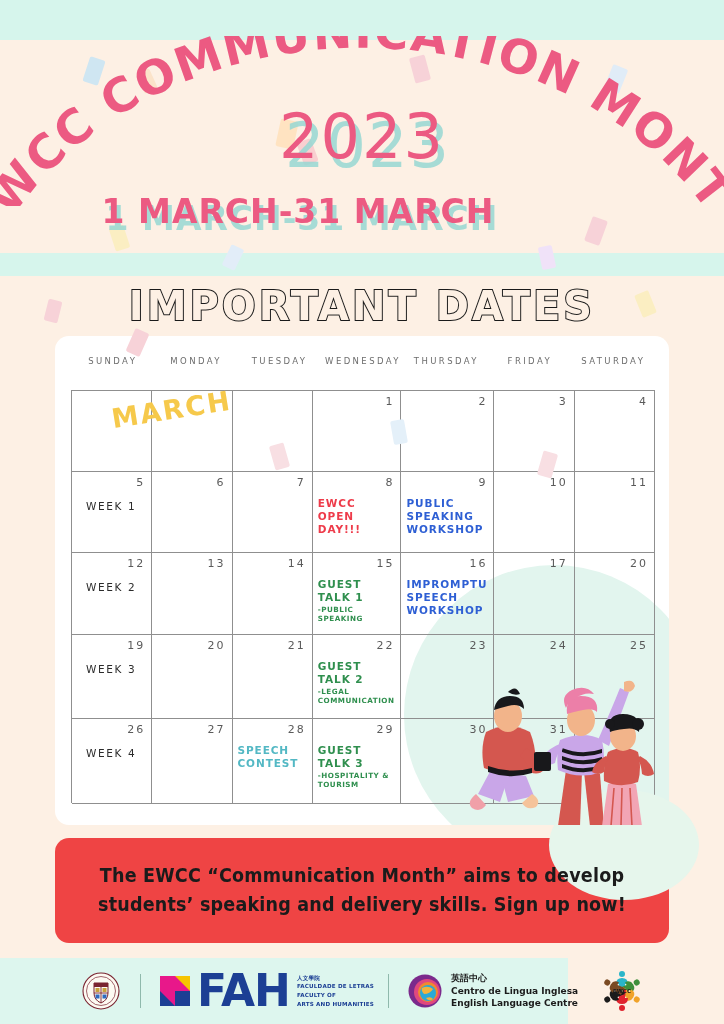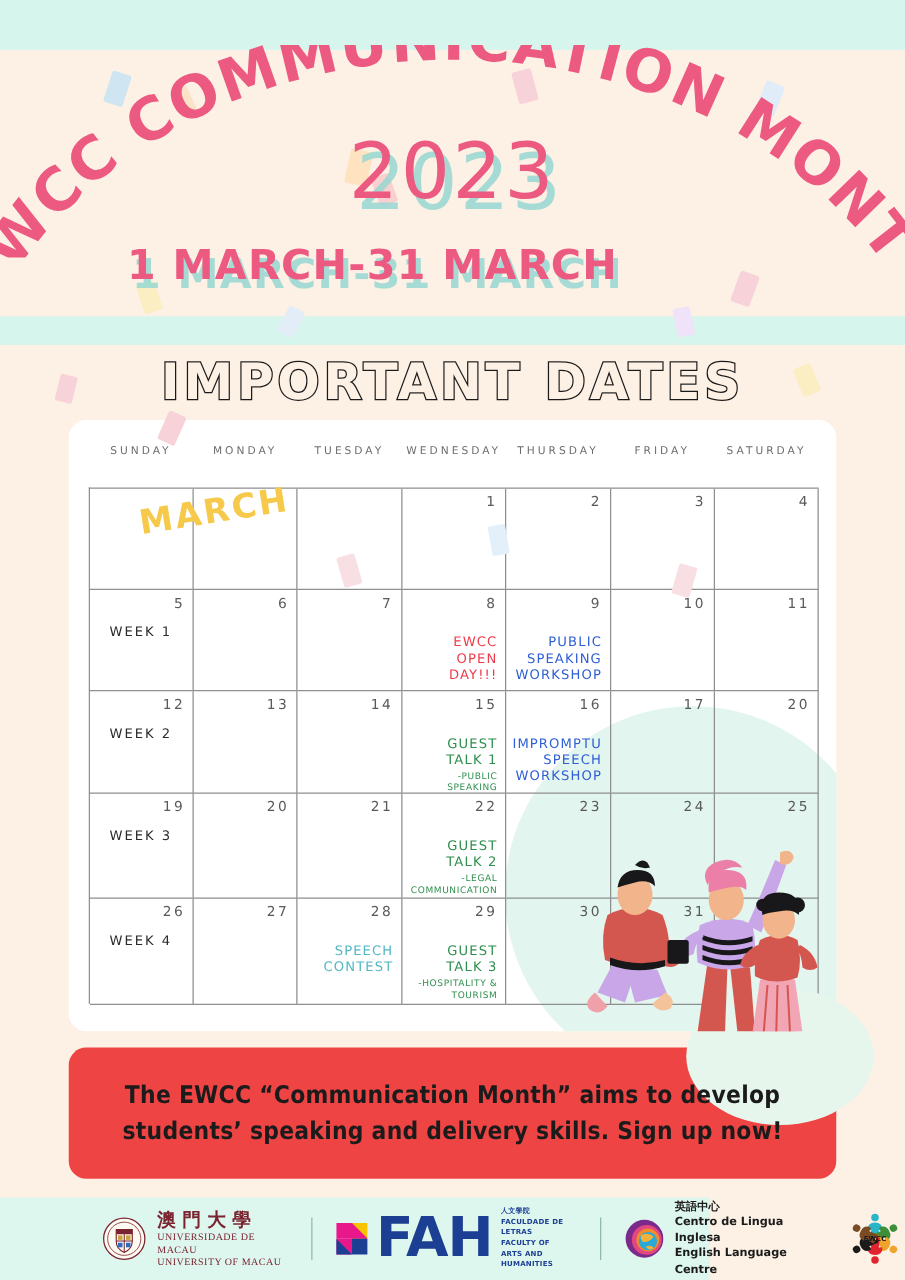--- a/index.html
+++ b/index.html
@@ -136,24 +136,24 @@
   }
   .weeklabel {
     margin-top: 12px;
     text-align: center;
     font-family: "DejaVu Sans", sans-serif;
     font-size: 10.5px;
     letter-spacing: 1.6px;
     color: #2b2b2b;
   }
   .ev {
-    margin-top: 20px;
-    text-align: right;
-    font-family: "DejaVu Sans", sans-serif;
-    font-weight: normal;
+    margin-top: 9px;
+    text-align: left;
+    font-family: "DejaVu Sans", sans-serif;
+    font-weight: bold;
     font-size: 10.5px;
     letter-spacing: 0.9px;
     line-height: 1.25;
   }
   .ev .sub {
     display: block;
     font-size: 7.2px;
     letter-spacing: 0.5px;
     line-height: 1.25;
     margin-top: 1px;
@@ -478,25 +478,20 @@
         <circle cx="19" cy="19" r="18" fill="#fdfaf2" stroke="#7a2430" stroke-width="1.1"></circle>
         <circle cx="19" cy="19" r="14.5" fill="none" stroke="#7a2430" stroke-width="0.7"></circle>
         <path d="M12 11 h14 v10 q0 7 -7 10 q-7 -3 -7 -10 z" fill="#fdfaf2" stroke="#7a2430" stroke-width="1"></path>
         <path d="M12 11 h14 v4 h-14 z" fill="#7a2430"></path>
         <path d="M19 15 v16 M12 21 h14" stroke="#7a2430" stroke-width="0.9"></path>
         <rect x="13.5" y="16" width="4" height="4" fill="#c9a23c"></rect>
         <rect x="20.5" y="16" width="4" height="4" fill="#c9a23c"></rect>
         <rect x="13.5" y="22.5" width="4" height="4" fill="#2f6bbf"></rect>
         <rect x="20.5" y="22.5" width="4" height="4" fill="#2f6bbf"></rect>
       </svg>
-      <div class="um-txt" style="margin-left:9px;">
-        <div class="um-cn">澳門大學</div>
-        <div class="um-pt">UNIVERSIDADE DE MACAU</div>
-        <div class="um-en">UNIVERSITY OF MACAU</div>
-      </div>
     </div>
 
     <div class="vdiv" style="margin-left:20px;"></div>
 
     <div class="logo-group" style="margin-left:6px;">
       <svg width="30" height="30" viewBox="0 0 30 30">
         <path d="M0 0 h15 v15 h-15 z" fill="#e8188a"></path>
         <path d="M15 0 h15 v15 l-15 0 z" fill="#f6c400"></path>
         <path d="M15 0 L30 15 L15 15 Z" fill="#e8188a"></path>
         <path d="M0 15 h15 v15 h-15 z" fill="#e8188a"></path>

